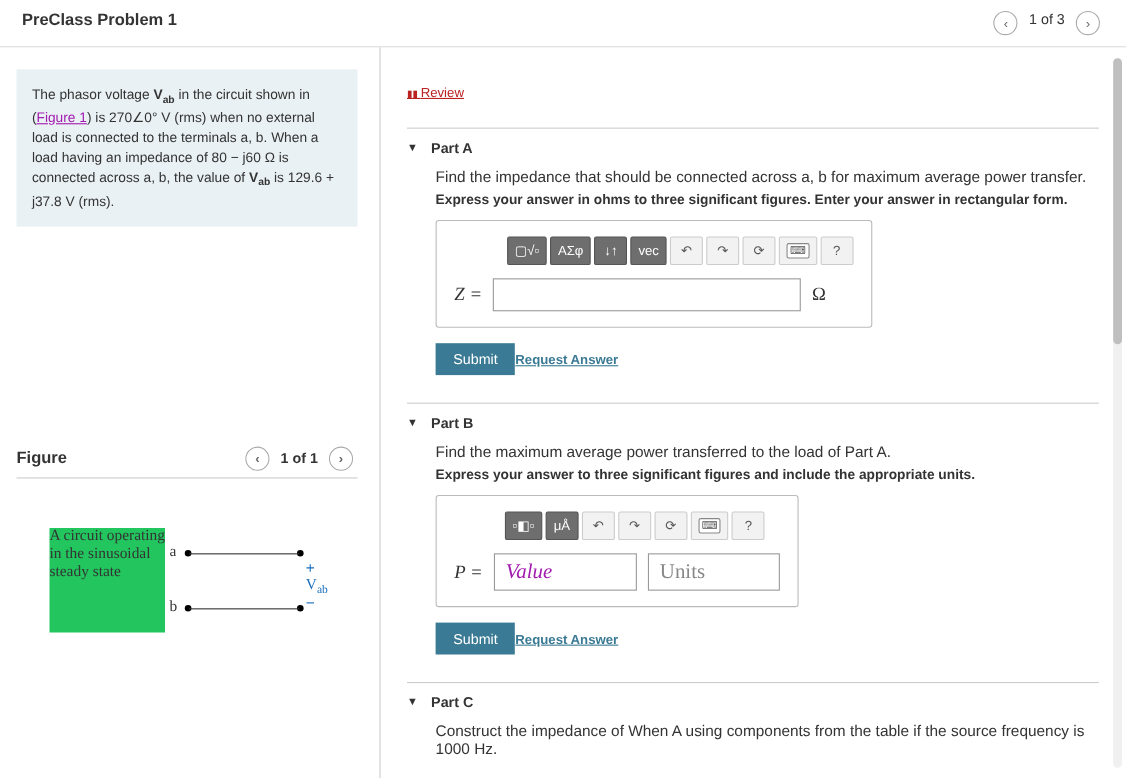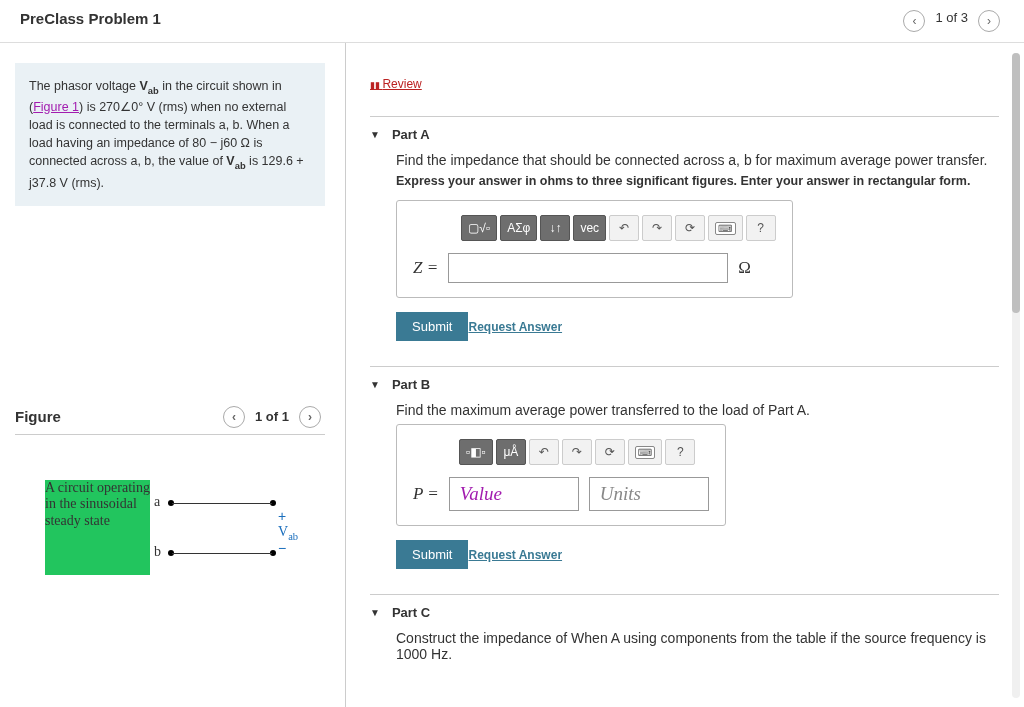--- a/index.html
+++ b/index.html
@@ -40,21 +40,21 @@
 .part-body { padding: 0 0 10px 26px; }
 .instr { font-size: 14px; margin-bottom: 6px; }
 .instr-bold { font-weight: bold; font-size: 12.5px; margin-bottom: 12px; }
 .answer-box { border: 1px solid #bbb; border-radius: 3px; padding: 14px 16px; display: inline-block; }
 .toolbar { display: flex; gap: 3px; margin-bottom: 12px; margin-left: 48px; }
 .tb-btn { background: #6e6e6e; color: #fff; border: 1px solid #555; height: 26px; min-width: 30px; padding: 0 6px; display: flex; align-items: center; justify-content: center; font-size: 12px; cursor: pointer; border-radius: 2px; }
 .tb-light { background: #f2f2f2; color: #555; border: 1px solid #ccc; }
 .input-row { display: flex; align-items: center; gap: 10px; }
 .var-it { font-family: "Times New Roman", serif; font-style: italic; font-size: 17px; }
 .input-field { border: 1px solid #999; height: 30px; width: 280px; padding: 0 6px; font-size: 14px; }
-.unit-field { border: 1px solid #999; height: 34px; width: 120px; padding: 0 10px; font-family: "Times New Roman", serif; font-style: italic; font-size: 19px; color: #888; display: flex; align-items: center; }
+.unit-field { border: 1px solid #999; height: 34px; width: 120px; padding: 0 10px; font-family: "Times New Roman", serif; font-size: 19px; color: #888; display: flex; align-items: center; }
 .value-field { border: 1px solid #999; height: 34px; width: 130px; padding: 0 10px; font-family: "Times New Roman", serif; font-style: italic; font-size: 19px; color: #a21caf; display: flex; align-items: center; }
 .submit-row { margin-top: 14px; display: flex; align-items: center; }
 .submit-btn { background: #3a7a94; color: #fff; border: none; padding: 7px 16px; font-size: 13px; cursor: pointer; }
 .req-link { color: #3a7a94; font-size: 12px; font-weight: bold; text-decoration: underline; cursor: pointer; }
 .omega { font-family: "Times New Roman", serif; font-size: 17px; }
 .scroll { position:absolute; right:4px; top:10px; bottom:10px; width:8px; background:#f0f0f0; border-radius:4px;}
 .thumb { position:absolute; top:0; width:8px; height:260px; background:#bfbfbf; border-radius:4px;}
 sub{font-size:0.75em;}
 .kbd-icon{font-size:10px;border:1px solid #888;padding:0 2px;border-radius:2px;background:#fff;color:#555;}
 </style>
@@ -143,20 +143,21 @@
       </div>
     </div>
 
     <div class="part">
       <div class="part-header">
           <span class="tri">▼</span>
           <span>Part B</span>
         </div>
       <div class="part-body">
         <div class="instr">Find the maximum average power transferred to the load of Part A.</div>
+        <div class="instr-bold">Express your answer to three significant figures and include the appropriate units.</div>
         <div class="answer-box">
           <div class="toolbar" style="margin-left:46px">
             <div class="tb-btn">▫◧▫</div>
             <div class="tb-btn">μÅ</div>
             <div class="tb-btn tb-light">↶</div>
             <div class="tb-btn tb-light">↷</div>
             <div class="tb-btn tb-light">⟳</div>
             <div class="tb-btn tb-light">
                 <span class="kbd-icon">⌨</span>
               </div>

